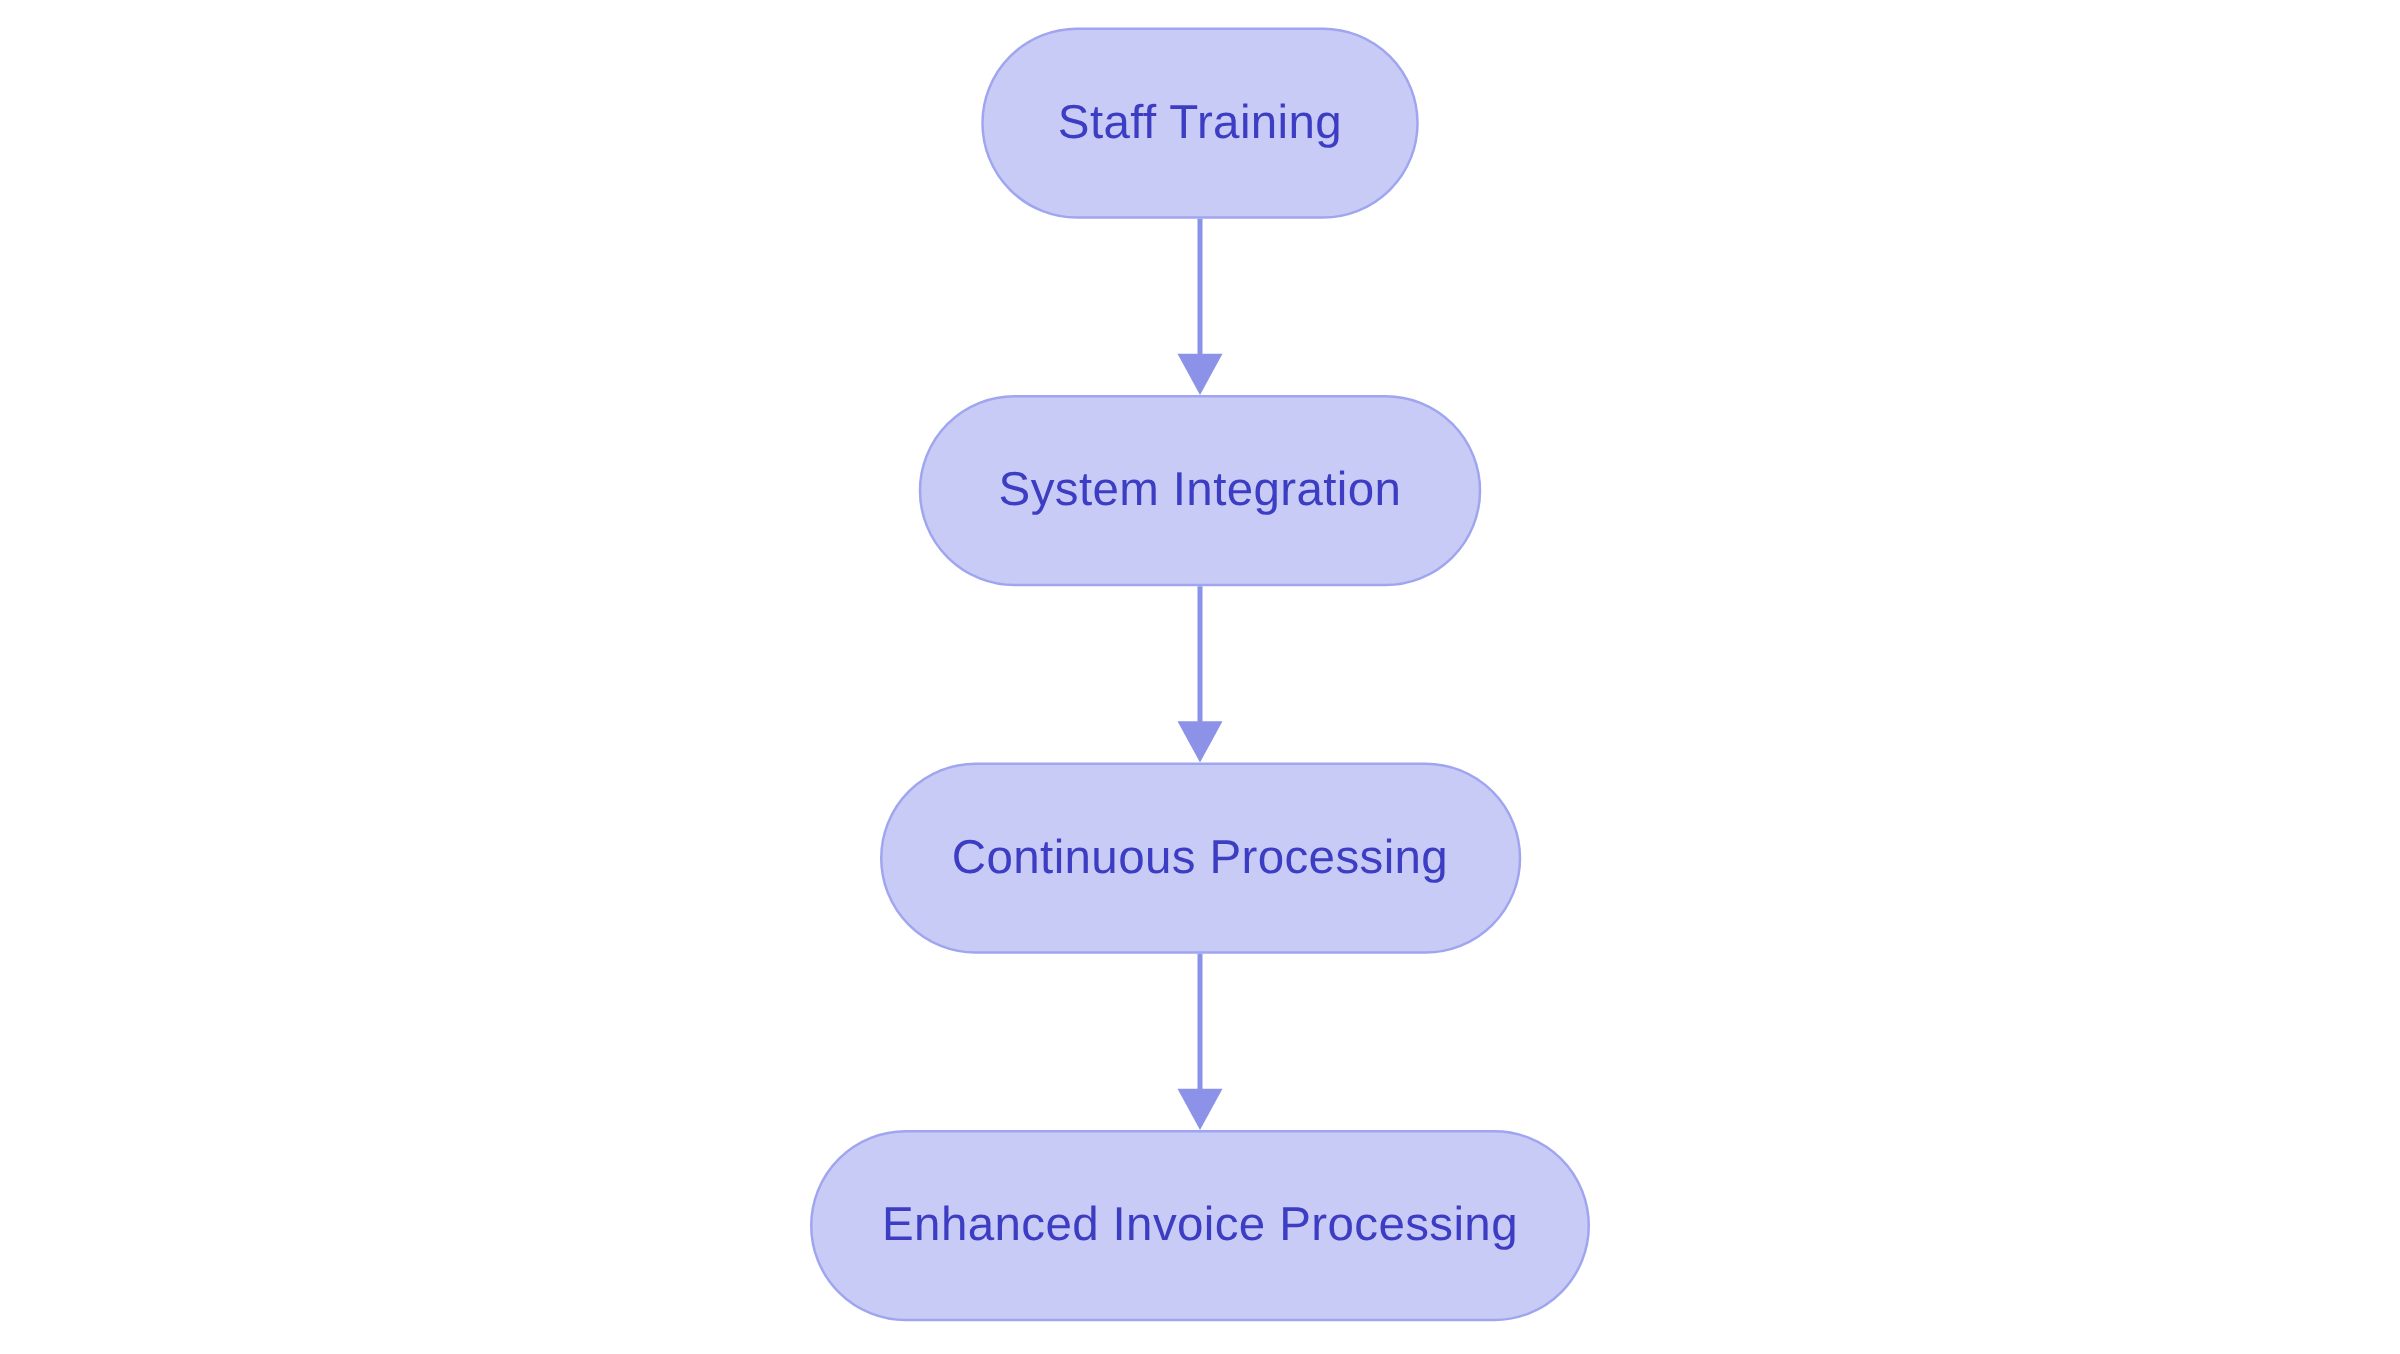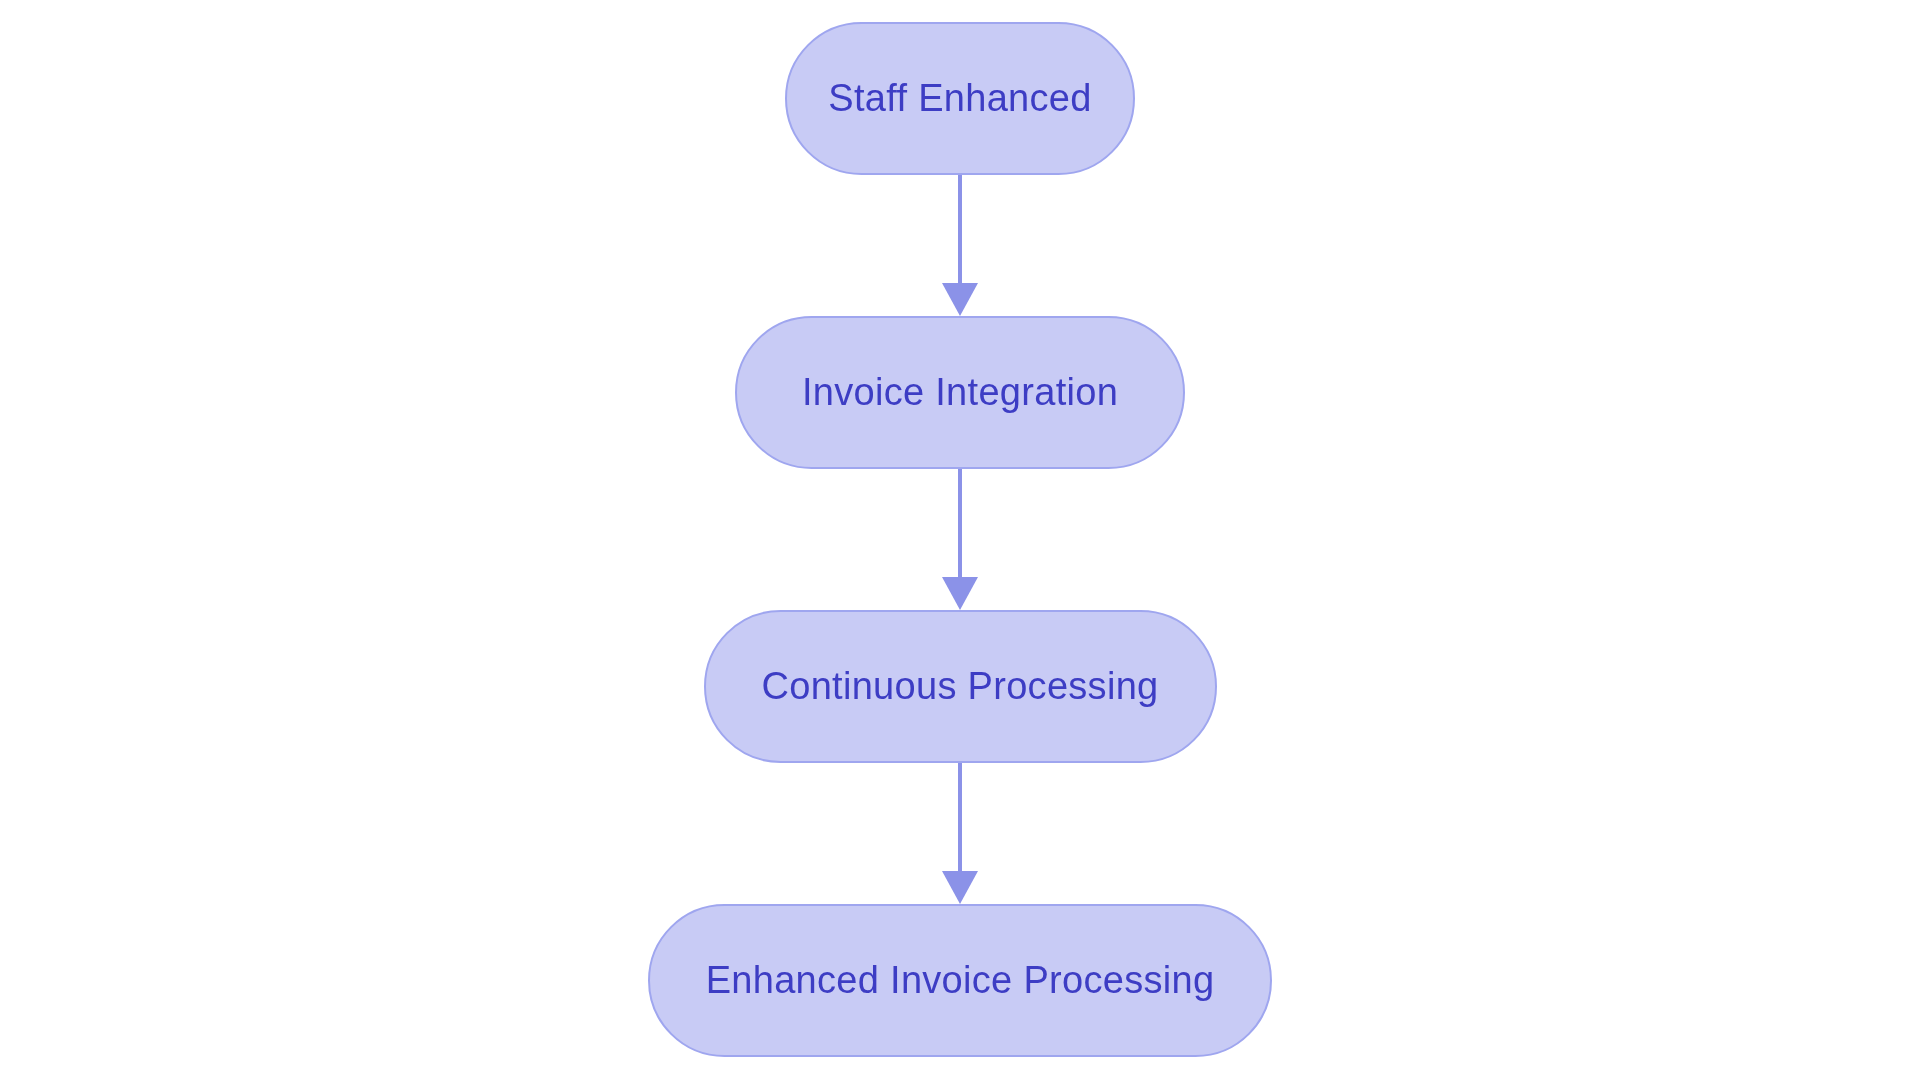--- a/index.html
+++ b/index.html
@@ -62,30 +62,30 @@
     border-top: 33px solid var(--arrow, #8b92e8);
     margin-top: -1px;
   }
 </style>
 </head>
 <body style="background: rgb(255, 255, 255);">
 
 <div class="diagram">
 
   <div class="node node-w1">
-    <span>Staff Enhanced</span>
+    <span>Staff Training</span>
   </div>
 
   <div class="edge">
     <div class="edge-line"></div>
     <div class="edge-head"></div>
   </div>
 
   <div class="node node-w2">
-    <span>Invoice Integration</span>
+    <span>System Integration</span>
   </div>
 
   <div class="edge">
     <div class="edge-line"></div>
     <div class="edge-head"></div>
   </div>
 
   <div class="node node-w3">
     <span>Continuous Processing</span>
   </div>

